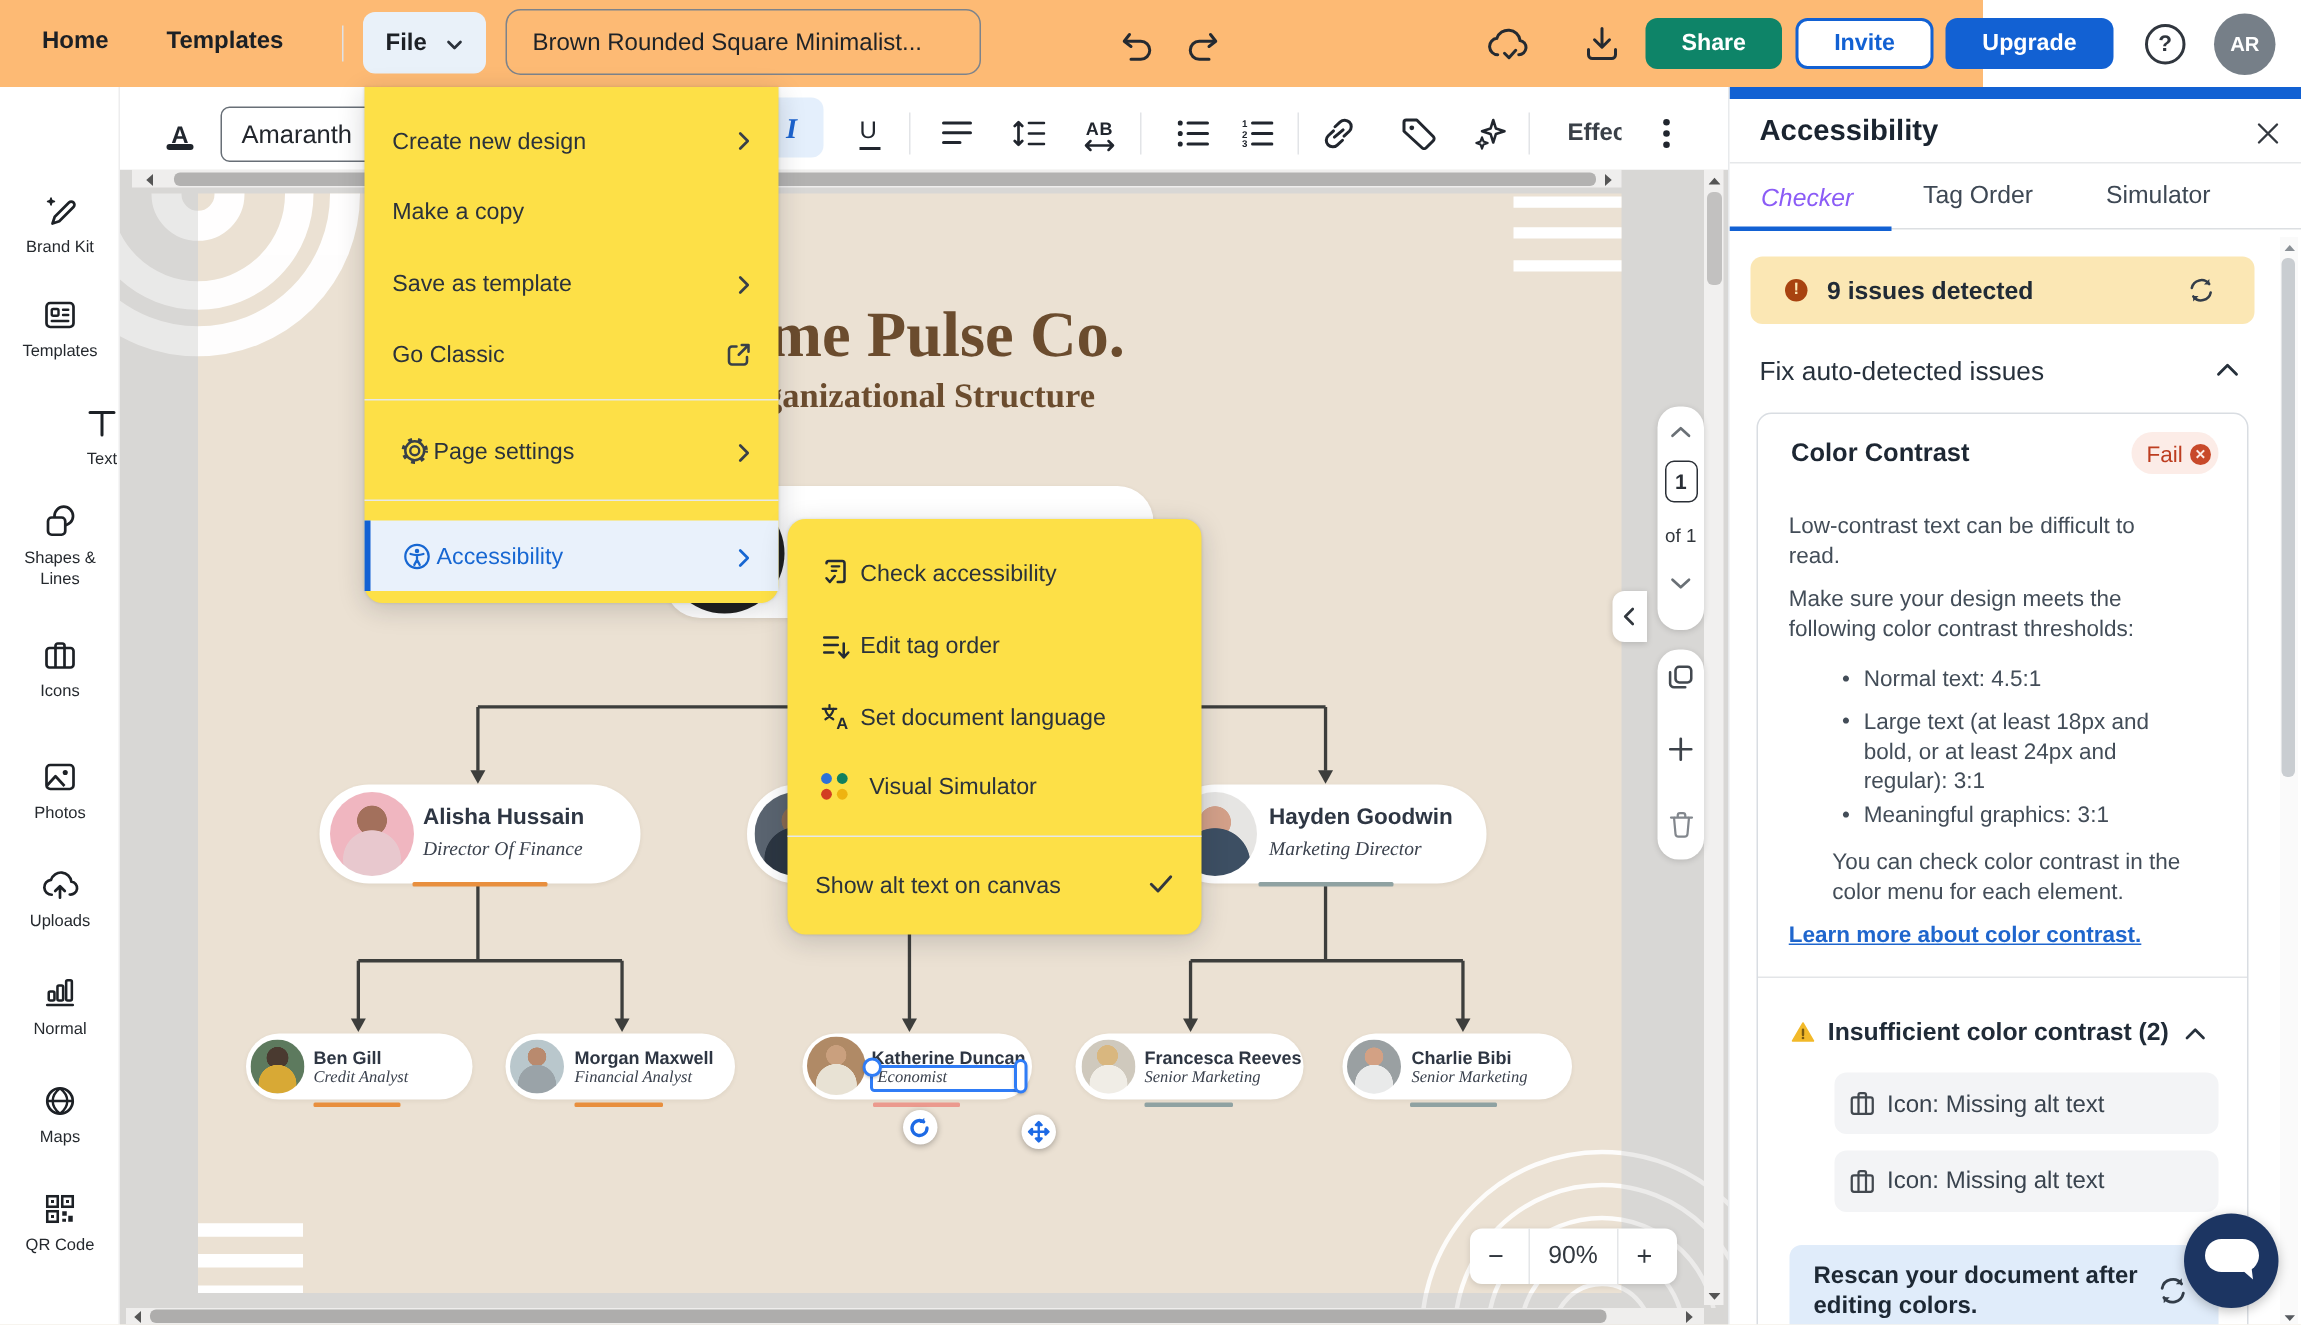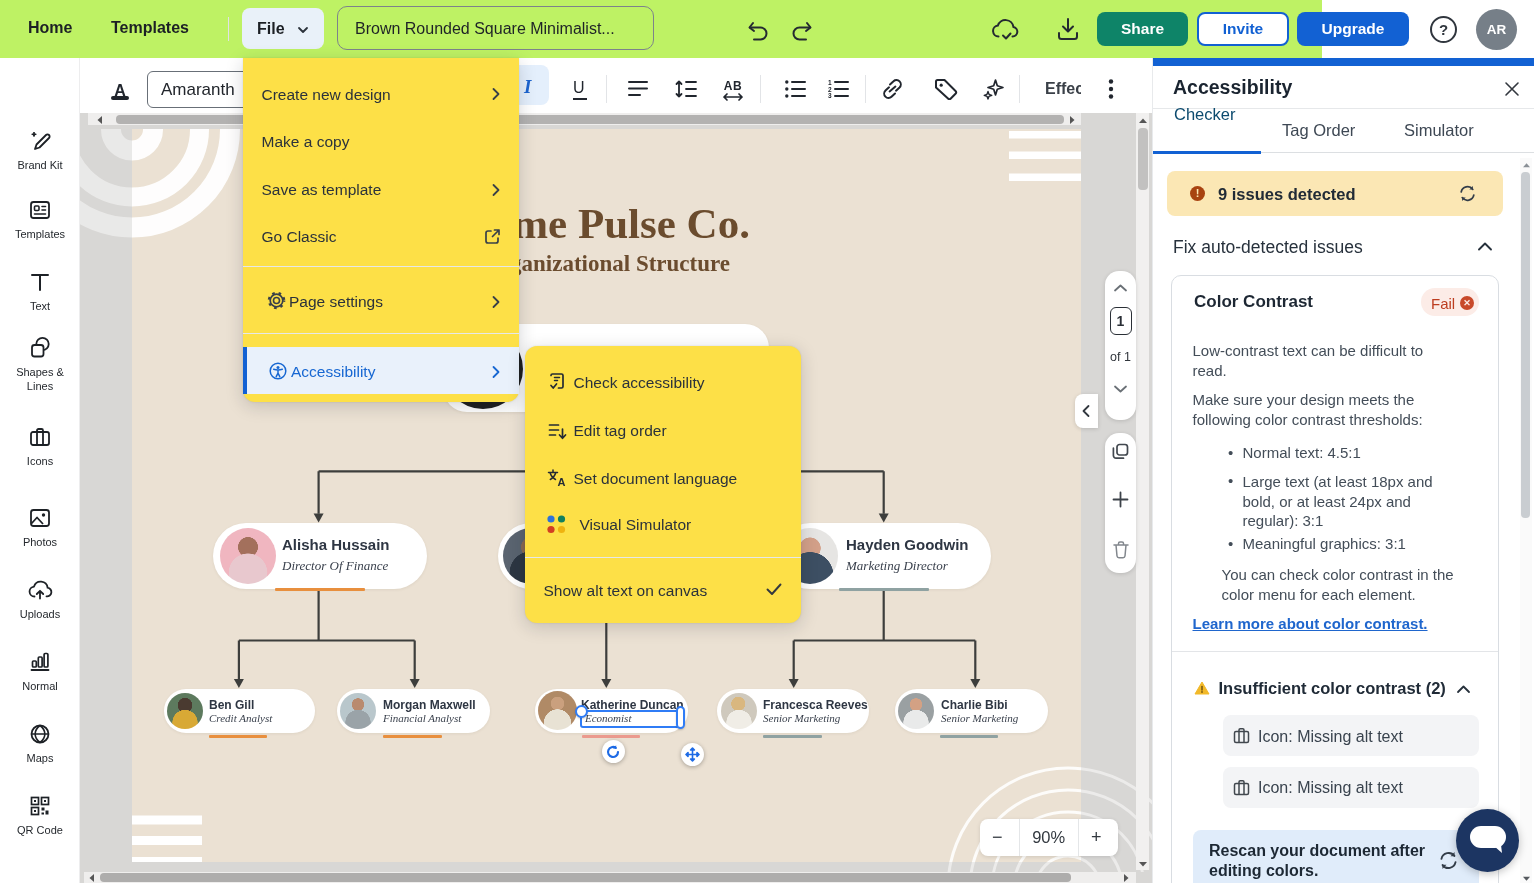--- a/index.html
+++ b/index.html
@@ -1,21 +1,21 @@
 <!DOCTYPE html>
 <html><head>
 <meta charset="utf-8">
 <style>
   * { margin:0; padding:0; box-sizing:border-box; }
   html,body { width:1534px; height:883px; overflow:hidden; }
   body { font-family:"Liberation Sans", sans-serif; position:relative; background:#fff; }
   .abs { position:absolute; }
   svg { display:block; }
   
-  #topbar { position:absolute; left:0; top:0; width:1322px; height:58px; background:#bef264; z-index:30; }
+  #topbar { position:absolute; left:0; top:0; width:1322px; height:58px; background:#fdba74; z-index:30; }
   .tb-link { position:absolute; top:19px; font-size:16px; font-weight:700; color:#1c2025; }
   .pillbtn { position:absolute; border-radius:8px; font-size:15.5px; font-weight:700; text-align:center; line-height:34px; height:34px; top:12px; }
   
   #sidebar { position:absolute; left:0; top:58px; width:80px; height:825px; background:#fff; z-index:5; border-right:1px solid #ededee;}
   .sb-item { position:absolute; left:0; width:80px; text-align:center; color:#25292e; }
   .sb-item .lbl { font-size:11px; color:#25292e; line-height:14px; }
   .sb-item svg { margin:0 auto 4px; }
   
   #toolbar { position:absolute; left:80px; top:58px; width:1072px; height:55px; background:#fff; z-index:6; }
   .tdiv { position:absolute; top:17px; width:1px; height:28px; background:#e2e4e7; }
@@ -79,21 +79,21 @@
     <div class="lbl">Brand Kit</div>
   </div>
   <div class="sb-item" style="top:139px;">
     <svg width="26" height="26" viewBox="0 0 26 26">
         <rect x="4" y="5" width="18" height="16" rx="2.5" fill="none" stroke="#1d2126" stroke-width="1.8"></rect>
         <rect x="7.5" y="9" width="4.5" height="4.5" rx="1" fill="none" stroke="#1d2126" stroke-width="1.6"></rect>
         <path d="M15 9.5h3.5M15 13h3.5M7.5 17h11" fill="none" stroke="#1d2126" stroke-width="1.6" stroke-linecap="round"></path>
       </svg>
     <div class="lbl">Templates</div>
   </div>
-  <div class="sb-item" style="top:211px;">
+  <div class="sb-item" style="top:211px;margin-left:28px;">
     <svg width="26" height="26" viewBox="0 0 26 26">
         <path d="M5 6h16M13 6v15" fill="none" stroke="#1d2126" stroke-width="2" stroke-linecap="round"></path>
       </svg>
     <div class="lbl">Text</div>
   </div>
   <div class="sb-item" style="top:276px;">
     <svg width="27" height="27" viewBox="0 0 27 27">
         <circle cx="15.5" cy="10" r="6.2" fill="none" stroke="#1d2126" stroke-width="1.8"></circle>
         <rect x="5" y="11" width="11.5" height="11.5" rx="2.5" fill="#fff" stroke="#1d2126" stroke-width="1.8"></rect>
       </svg>
@@ -376,21 +376,21 @@
   <div class="abs" style="left:938.7px;top:715px;width:60px;text-align:center;font-size:16.5px;color:#32383f;">90%</div>
   <div class="abs" style="left:1011px;top:714px;font-size:18px;color:#32383f;">+</div>
 </div>
 <div id="panel">
   <div class="abs" style="left:0;top:0;width:382px;height:8px;background:#1261d3;"></div>
   <div class="abs" style="left:20px;top:18px;font-size:19.5px;font-weight:700;color:#1a2430;">Accessibility</div>
   <svg class="abs" style="left:351px;top:23px;" width="16" height="16" viewBox="0 0 16 16">
       <path d="M2 2l12 12M14 2L2 14" stroke="#33383f" stroke-width="1.6" stroke-linecap="round"></path>
     </svg>
   <div class="abs" style="left:0;top:49.5px;width:382px;height:1px;background:#e6e8ea;"></div>
-  <div class="abs" style="left:21px;top:47px;font-size:16.5px;color:#0c4a6e;">Checker</div>
+  <div class="abs" style="left:21px;top:65px;font-size:16.5px;color:#8b5cf6;font-style:italic;">Checker</div>
   <div class="abs" style="left:129px;top:63px;font-size:16.5px;color:#3e4854;">Tag Order</div>
   <div class="abs" style="left:251px;top:63px;font-size:16.5px;color:#3e4854;">Simulator</div>
   <div class="abs" style="left:0;top:94px;width:382px;height:1px;background:#dcdfe2;"></div>
   <div class="abs" style="left:0;top:92.5px;width:107.5px;height:3px;background:#1261d3;"></div>
   <div class="abs" style="left:14px;top:112.5px;width:336px;height:45px;background:#fbe7b4;border-radius:8px;"></div>
   <div class="abs" style="left:37px;top:127.5px;width:15px;height:15px;background:#a84310;border-radius:50%;color:#fbe7b4;font-size:11px;font-weight:700;text-align:center;line-height:15px;">!</div>
   <div class="abs" style="left:65px;top:127px;font-size:16.5px;font-weight:700;color:#212b36;">9 issues detected</div>
   <svg class="abs" style="left:306px;top:127px;" width="17" height="17" viewBox="0 0 17 17">
       <path d="M2.2 7A6.5 6.5 0 0 1 13.8 4.4M14.8 10a6.5 6.5 0 0 1-11.6 2.6" fill="none" stroke="#333d49" stroke-width="1.7" stroke-linecap="round"></path>
       <path d="M13.9 1v3.6h-3.6zM3.1 16v-3.6h3.6z" fill="#333d49"></path>

